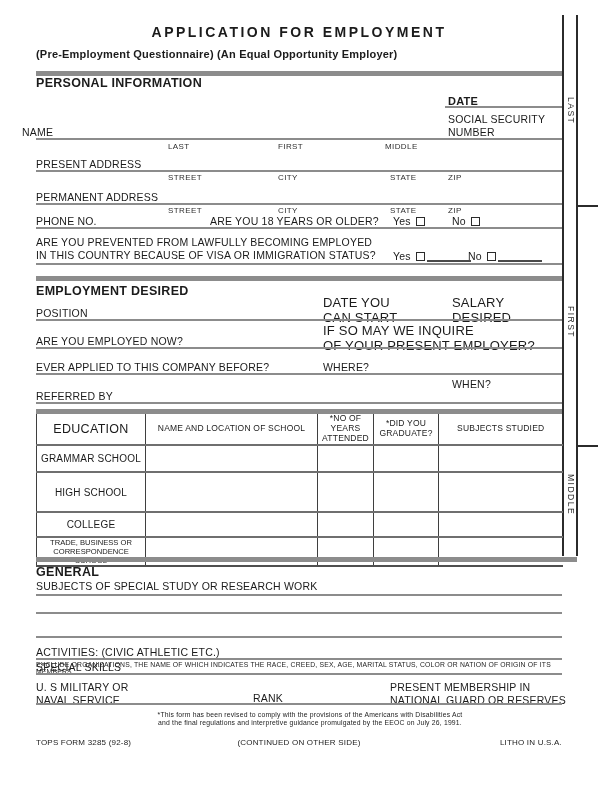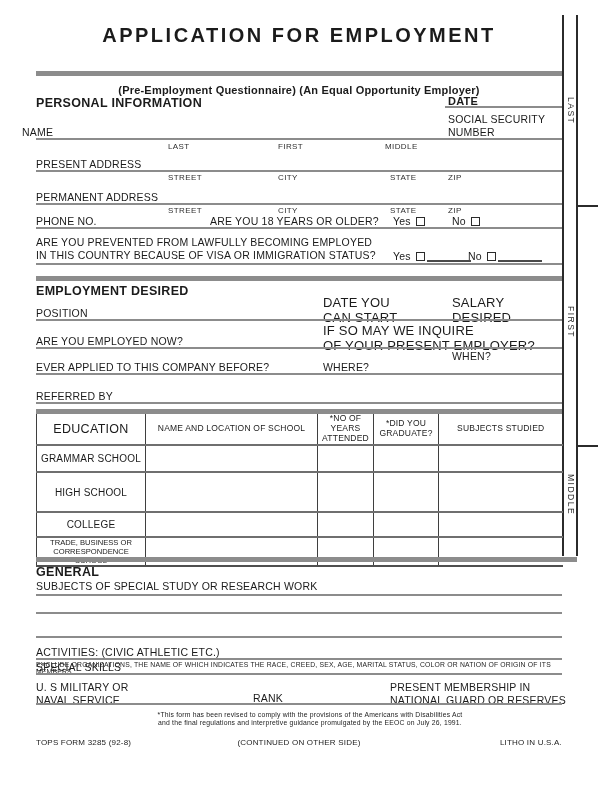--- a/index.html
+++ b/index.html
@@ -2,22 +2,22 @@
 <html><head>
 <meta charset="utf-8">
 <style>
   html,body{margin:0;padding:0;background:#e9e9e9;}
   .page{
     position:relative;width:612px;height:792px;margin:0 auto;background:#ffffff;
     font-family:"Liberation Sans","DejaVu Sans",sans-serif;color:#1b1b1b;overflow:hidden;
   }
   .abs{position:absolute;}
   .pre{white-space:pre-line;}
-  .title{font-size:20px;font-weight:bold;letter-spacing:2.5px;text-align:center;}
-  .subtitle{font-size:11px;font-weight:bold;text-align:center;letter-spacing:.2px;margin-top:36px;}
+  .title{font-size:14px;font-weight:bold;letter-spacing:2.5px;text-align:center;}
+  .subtitle{font-size:11px;font-weight:bold;letter-spacing:.2px;}
   .bar{height:5px;background:#8c8c8c;}
   .sect{font-size:12.5px;font-weight:bold;letter-spacing:.3px;}
   .lbl{font-size:10.5px;letter-spacing:.2px;}
   .lbl2{font-size:13px;line-height:1.18;letter-spacing:.2px;}
   .cap{font-size:8px;color:#2e2e2e;letter-spacing:.4px;}
   .hline{height:2px;background:#8c8c8c;}
   .note{font-size:6.8px;color:#222;letter-spacing:.2px;}
   .chk{display:inline-block;width:7.5px;height:7.5px;border:1.3px solid #2b2b2b;margin-left:5px;vertical-align:-1px;background:#fff;}
   .shortline{display:inline-block;width:44px;height:0;border-bottom:2px solid #4a4a4a;vertical-align:-2px;margin-left:2px;}
   .vrule{width:1.5px;background:#2b2b2b;}
@@ -44,21 +44,21 @@
   <div class="abs bar" style="left:36px;top:71px;width:526px;"></div>
 
   <div class="abs vrule" style="left:562px;top:15px;height:541px;"></div>
   <div class="abs vrule" style="left:576px;top:15px;height:541px;"></div>
   <div class="abs vtick" style="left:577px;top:205px;width:21px;"></div>
   <div class="abs vtick" style="left:577px;top:445px;width:21px;"></div>
   <div class="abs vlabel" style="left:562px;top:97px;">LAST</div>
   <div class="abs vlabel" style="left:562px;top:306px;">FIRST</div>
   <div class="abs vlabel" style="left:562px;top:474px;">MIDDLE</div>
 
-  <div class="abs sect" style="left:36px;top:96px;">PERSONAL INFORMATION</div>
+  <div class="abs sect" style="left:36px;top:76px;">PERSONAL INFORMATION</div>
 
   <div class="abs lbl" style="left:448px;top:95px;font-weight:bold;font-size:11px;">DATE</div>
   <div class="abs hline" style="left:445px;top:106px;width:117px;"></div>
 
   <div class="abs lbl pre" style="left:448px;top:113px;line-height:1.2;">SOCIAL SECURITY
 NUMBER</div>
 
   <div class="abs lbl" style="left:22px;top:126px;">NAME</div>
   <div class="abs hline" style="left:36px;top:138px;width:526px;"></div>
   <div class="abs cap" style="left:168px;top:142px;">LAST</div>
@@ -101,21 +101,21 @@
 DESIRED</div>
   <div class="abs hline" style="left:36px;top:319px;width:526px;"></div>
 
   <div class="abs lbl" style="left:36px;top:335px;">ARE YOU EMPLOYED NOW?</div>
   <div class="abs lbl2 pre" style="left:323px;top:323px;">IF SO MAY WE INQUIRE
 OF YOUR PRESENT EMPLOYER?</div>
   <div class="abs hline" style="left:36px;top:347px;width:526px;"></div>
 
   <div class="abs lbl" style="left:36px;top:361px;">EVER APPLIED TO THIS COMPANY BEFORE?</div>
   <div class="abs lbl" style="left:323px;top:361px;">WHERE?</div>
-  <div class="abs lbl" style="left:452px;top:350px;">WHEN?</div>
+  <div class="abs lbl" style="left:452px;top:378px;">WHEN?</div>
   <div class="abs hline" style="left:36px;top:373px;width:526px;"></div>
 
   <div class="abs lbl" style="left:36px;top:390px;">REFERRED BY</div>
   <div class="abs hline" style="left:36px;top:402px;width:526px;"></div>
 
   <div class="abs bar" style="left:36px;top:409px;width:526px;"></div>
   <table class="edu abs" style="left:36px;top:414px;">
     <colgroup>
         <col style="width:109px">
         <col style="width:172px">

